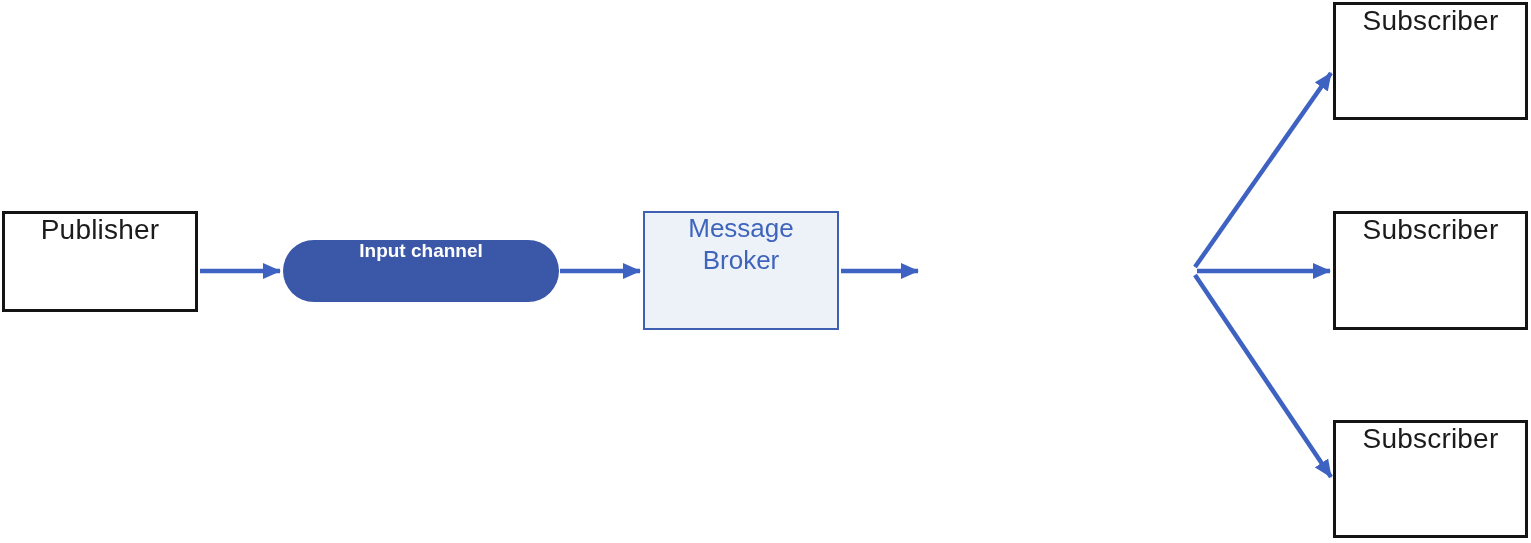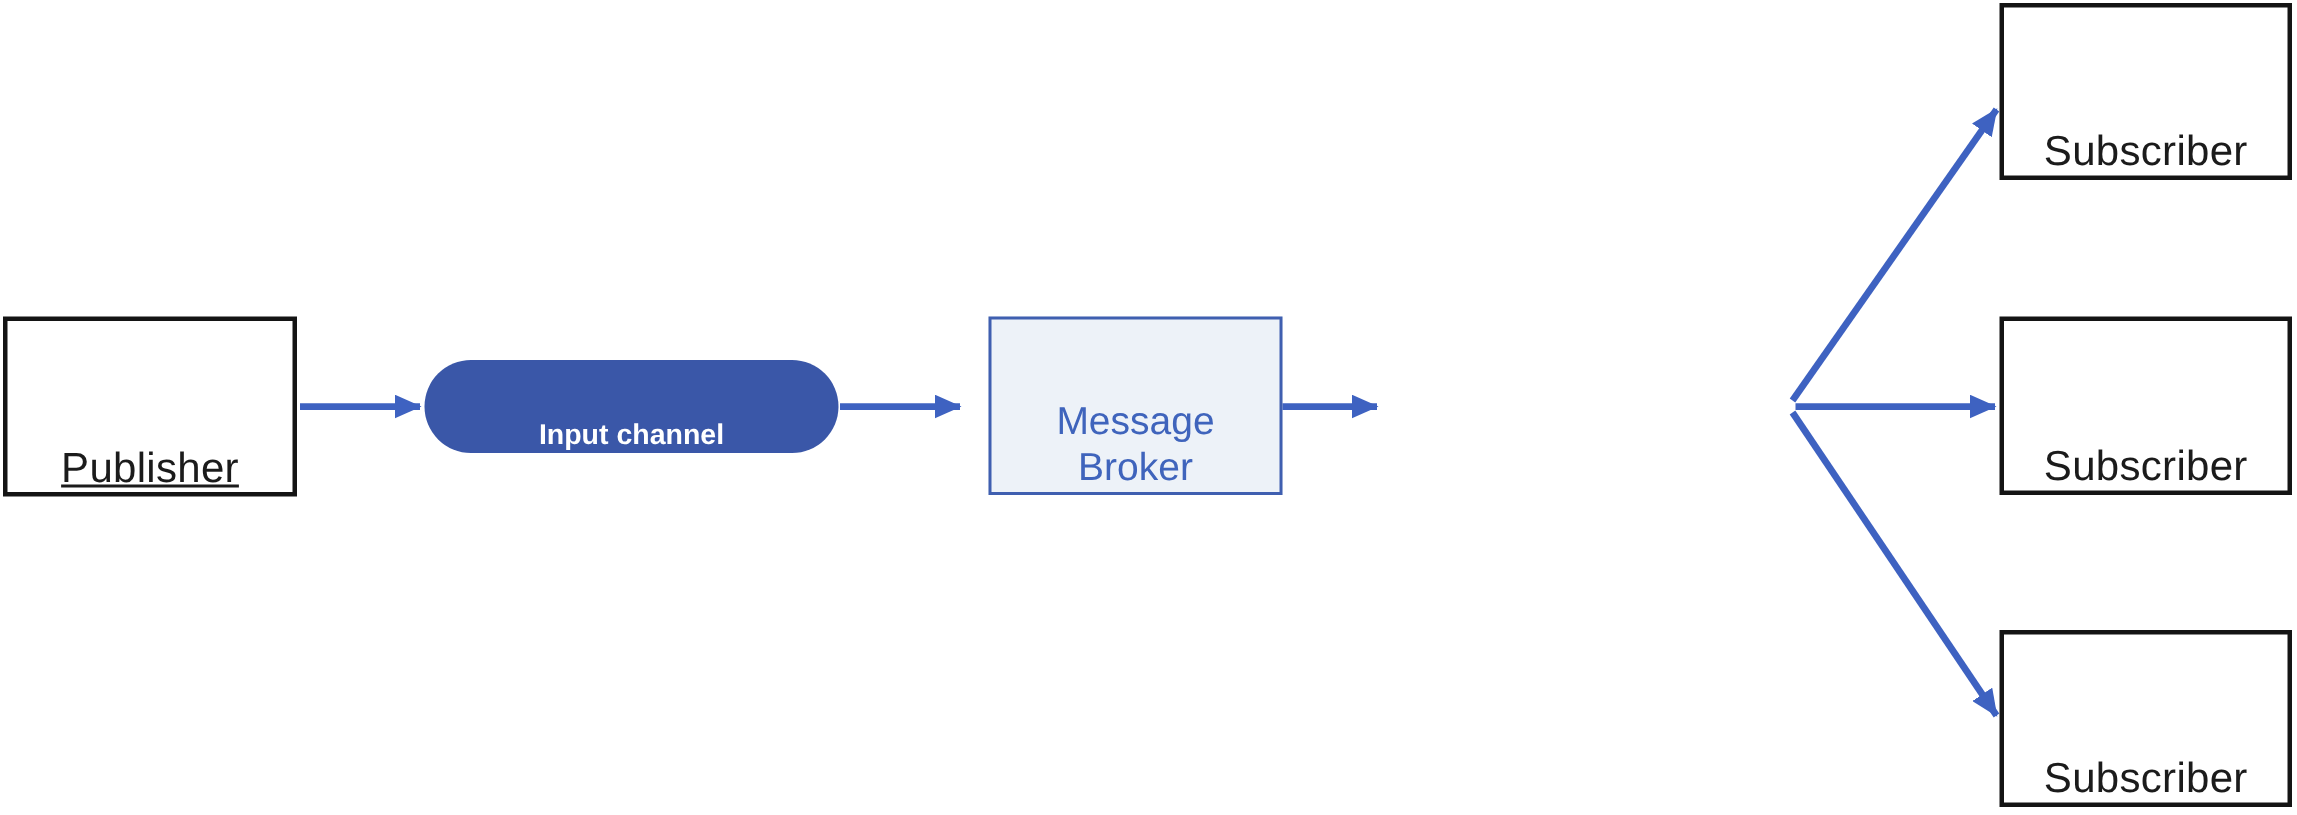--- a/index.html
+++ b/index.html
@@ -21,21 +21,21 @@
   .canvas{
     position:relative;
     width:1531px;
     height:543px;
     background:var(--background);
     overflow:hidden;
   }
   .node{
     position:absolute;
     display:flex;
-    align-items:flex-end;
+    align-items:flex-start;
     justify-content:center;
     box-sizing:border-box;
     text-align:center;
   }
   .rect-node{
     background:#FFFFFF;
     border:3px solid var(--box-border);
     color:var(--box-text);
     font-size:28px;
     font-weight:400;
@@ -53,23 +53,23 @@
     border:2px solid var(--broker-border);
     color:var(--broker-text);
     font-size:26px;
     font-weight:400;
     line-height:1.22;
   }
   .broker-node .broker-label{
     display:inline-block;
     max-width:130px;
   }
-  #publisher-box{left:2px;top:211px;width:196px;height:120px;text-decoration:underline;}
+  #publisher-box{left:2px;top:211px;width:196px;height:101px;}
   #input-pill{left:283px;top:240px;width:276px;height:62px;}
-  #broker-box{left:643px;top:211px;width:196px;height:119px;margin-left:16px;}
+  #broker-box{left:643px;top:211px;width:196px;height:119px;}
   #output-pill{left:921px;top:240px;width:277px;height:62px;}
   #subscriber-box-1{left:1333px;top:2px;width:195px;height:118px;}
   #subscriber-box-2{left:1333px;top:211px;width:195px;height:119px;}
   #subscriber-box-3{left:1333px;top:420px;width:195px;height:118px;}
   svg.arrow-layer{
     position:absolute;
     left:0;top:0;
     width:1531px;height:543px;
     pointer-events:none;
   }

